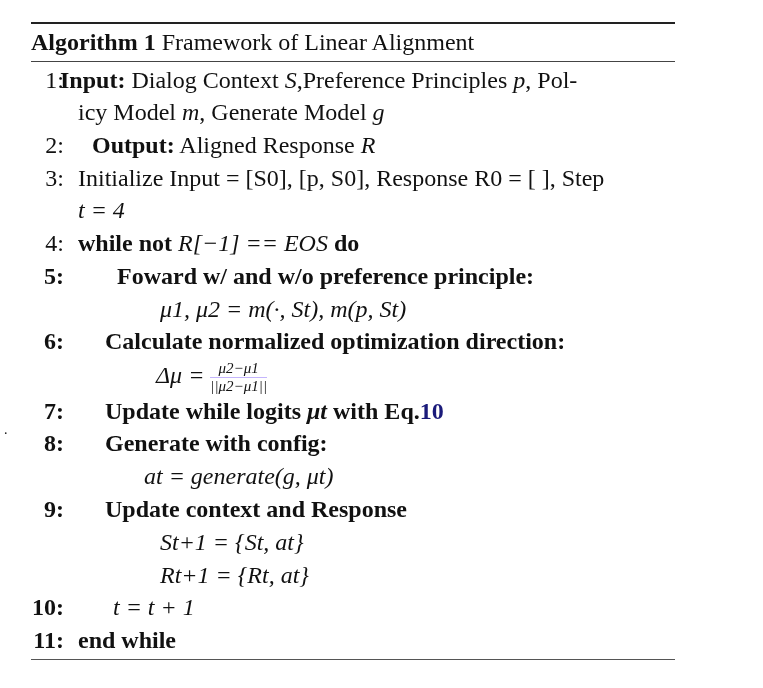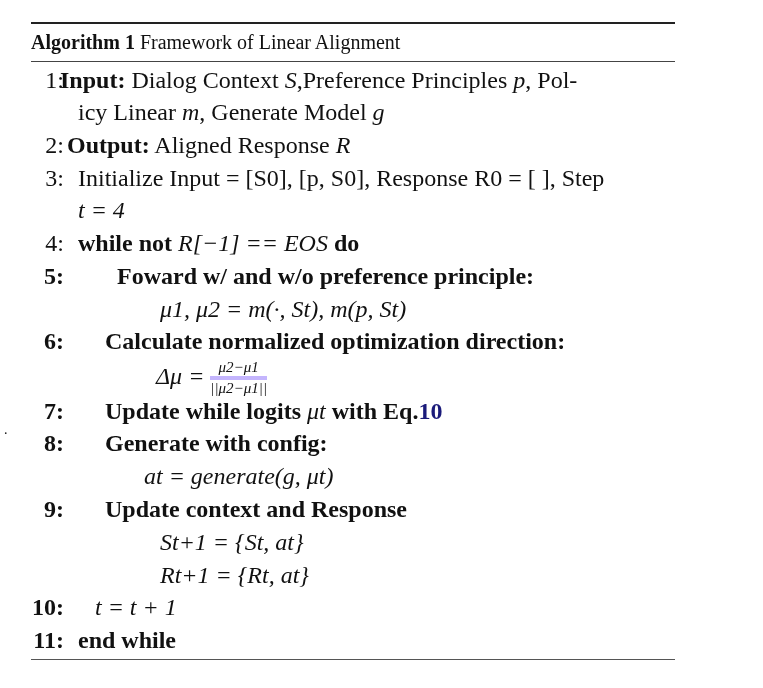--- a/index.html
+++ b/index.html
@@ -2,55 +2,55 @@
 <html><head>
 <meta charset="utf-8">
 <style>
   html, body { margin:0; padding:0; background:#ffffff; }
   body { width:763px; height:688px; position:relative; overflow:hidden;
          font-family:"Liberation Serif","DejaVu Serif",serif; color:#111; }
   .rule { position:absolute; left:31px; width:644px; background:#222; }
   .rule.top { top:22px; height:2px; }
   .rule.mid { top:61px; height:1px; background:#444; }
   .rule.bot { top:659px; height:1px; background:#555; }
-  .caption { position:absolute; left:31px; top:27px; font-size:20px; line-height:30px; white-space:nowrap; }
+  .caption { position:absolute; left:31px; top:27px; font-size:24px; line-height:30px; white-space:nowrap; }
   .caption b { font-weight:bold; }
   .line { position:absolute; font-size:24px; line-height:30px; white-space:nowrap; }
   .num { position:absolute; text-align:right; width:34px; }
   .num.b { font-weight:bold; }
   .txt { position:absolute; }
   .bold { font-weight:bold; }
   i, .m { font-style:italic; }
   .link { color:#1a1a7a; font-weight:bold; }
   .frac { display:inline-block; vertical-align:middle; text-align:center; font-size:15px; line-height:15px; margin-left:6px; }
-  .frac .n { display:block; border-bottom:4px solid #c4b5fd; padding:0 2px 1px;text-align:center; }
+  .frac .n { display:block; border-bottom:1px solid #c4b5fd; padding:0 2px 1px;text-align:center; }
   .frac .d { display:block; padding-top:1px; }
   .dot { position:absolute; left:4px; top:422px; font-size:14px; }
 </style>
 </head>
 <body>
 
 <div class="rule top"></div>
 <div class="caption">
   <b>Algorithm 1</b>
   <span>Framework of Linear Alignment</span>
 </div>
 <div class="rule mid"></div>
 
 <div class="line" style="top:65px;left:0">
   <span class="num" style="left:30px">1:</span>
   <span class="txt" style="left:60px"><b>Input:</b><span> Dialog Context </span><i>S</i><span>,Preference Principles </span><i>p</i><span>, Pol-</span></span>
 </div>
 <div class="line" style="top:97px;left:0">
-  <span class="txt" style="left:78px"><span>icy Linear </span><i>m</i><span>, Generate Model </span><i>g</i></span>
+  <span class="txt" style="left:78px"><span>icy Model </span><i>m</i><span>, Generate Model </span><i>g</i></span>
 </div>
 
 <div class="line" style="top:130px;left:0">
   <span class="num" style="left:30px">2:</span>
-  <span class="txt" style="left:67px"><b>Output:</b><span> Aligned Response </span><i>R</i></span>
+  <span class="txt" style="left:92px"><b>Output:</b><span> Aligned Response </span><i>R</i></span>
 </div>
 
 <div class="line" style="top:163px;left:0">
   <span class="num" style="left:30px">3:</span>
   <span class="txt" style="left:78px">Initialize Input = [S0], [p, S0], Response R0 = [ ], Step</span>
 </div>
 <div class="line" style="top:195px;left:0">
   <span class="txt m" style="left:78px">t = 4</span>
 </div>
 
@@ -70,21 +70,21 @@
 <div class="line" style="top:326px;left:0">
   <span class="num b" style="left:30px">6:</span>
   <span class="txt bold" style="left:105px">Calculate normalized optimization direction:</span>
 </div>
 <div class="line" style="top:360px;left:0">
   <span class="txt" style="left:156px"><i>Δμ =</i><span class="frac"><span class="n m">μ2−μ1</span><span class="d m">||μ2−μ1||</span></span></span>
 </div>
 
 <div class="line" style="top:396px;left:0">
   <span class="num b" style="left:30px">7:</span>
-  <span class="txt bold" style="left:105px"><span>Update while logits </span><i style="font-weight:normal">μt</i><span> with Eq.</span><span class="link">10</span></span>
+  <span class="txt bold" style="left:105px"><span>Update while logits </span><i style="font-weight:bold">μt</i><span> with Eq.</span><span class="link">10</span></span>
 </div>
 <span class="dot">.</span>
 
 <div class="line" style="top:428px;left:0">
   <span class="num b" style="left:30px">8:</span>
   <span class="txt bold" style="left:105px">Generate with config:</span>
 </div>
 <div class="line" style="top:461px;left:0">
   <span class="txt m" style="left:144px">at = generate(g, μt)</span>
 </div>
@@ -95,21 +95,21 @@
 </div>
 <div class="line" style="top:527px;left:0">
   <span class="txt m" style="left:160px">St+1 = {St, at}</span>
 </div>
 <div class="line" style="top:560px;left:0">
   <span class="txt m" style="left:160px">Rt+1 = {Rt, at}</span>
 </div>
 
 <div class="line" style="top:592px;left:0">
   <span class="num b" style="left:30px">10:</span>
-  <span class="txt m" style="left:95px">t = t + 1</span>
+  <span class="txt m" style="left:113px">t = t + 1</span>
 </div>
 
 <div class="line" style="top:625px;left:0">
   <span class="num b" style="left:30px">11:</span>
   <span class="txt bold" style="left:78px">end while</span>
 </div>
 
 <div class="rule bot"></div>
 
 </body></html>

